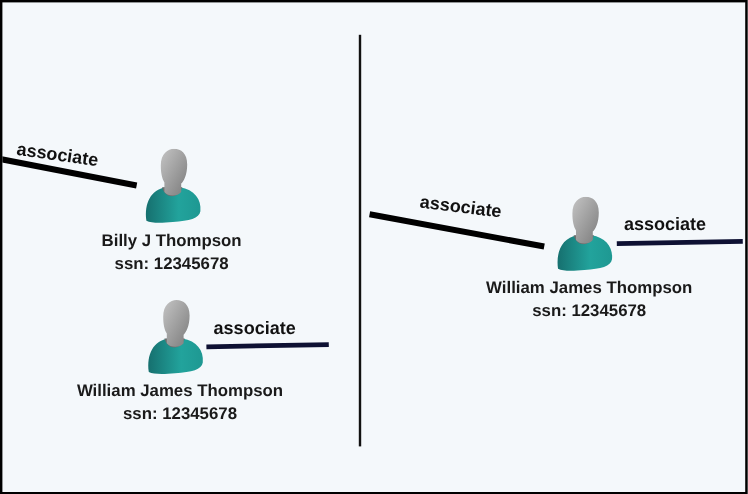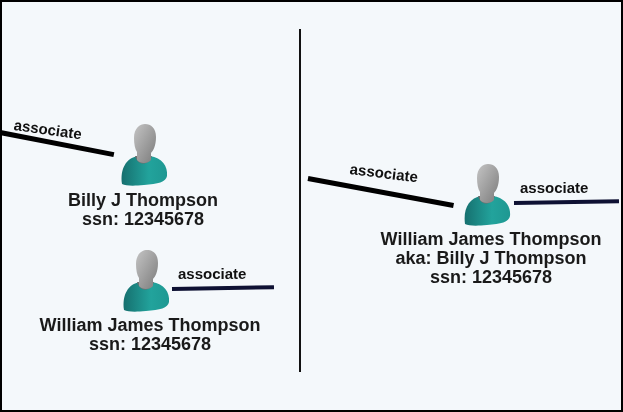--- a/index.html
+++ b/index.html
@@ -18,21 +18,21 @@
   .edge.black { background: #000; }
   .edge.navy { background: #0e1133; height: 4px; }
   .edge-label {
     position: absolute; font-family: "Liberation Sans", sans-serif;
     font-weight: bold; font-size: 15px; color: #111; white-space: nowrap;
     transform-origin: 0 50%;
   }
   .person-icon { position: absolute; width: 52px; height: 62px; }
   .node-text {
     position: absolute; font-family: "Liberation Sans", sans-serif;
-    font-weight: bold; font-size: 18px; color: #1a1a1a; text-align: center;
+    font-weight: bold; font-size: 14px; color: #1a1a1a; text-align: center;
     line-height: 19px; white-space: nowrap; transform: translateX(-50%);
   }
   .node-text div { display: block; }
 </style>
 </head>
 <body>
 
 <div class="frame">
 
   <svg width="0" height="0" style="position:absolute">
@@ -85,17 +85,16 @@
     <path d="M4 60 C2 45 8 34 20 32 L32 32 C44 34 50 42 49 52 C48 58 40 60 26 61 C16 62 8 62 4 60 Z" fill="url(#bodyGrad)"></path>
     <path d="M17 32 C20 42 30 42 34 32 Z" fill="#6e6e6e"></path>
     <path d="M16 14 C16 4 22 0 27 0 C33 0 38 4 38 13 C38 22 35 27 33 29 L33 36 C30 40 22 40 19 36 L19 28 C17 25 16 20 16 14 Z" fill="url(#headGrad)"></path>
   </svg>
 
   <div class="edge navy" style="left:512px; top:199px; width:105px; transform:rotate(-1deg);"></div>
   <div class="edge-label" style="left:518px; top:177px;">associate</div>
 
   <div class="node-text" style="left:489px; top:228px;">
     <div>William James Thompson</div>
-    <div>aka: Billy J Thompson</div>
     <div>ssn: 12345678</div>
   </div>
 
 </div>
 
 </body></html>

